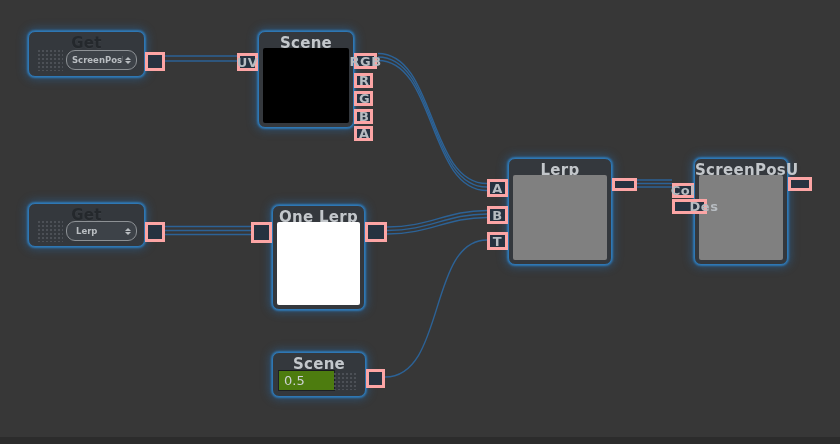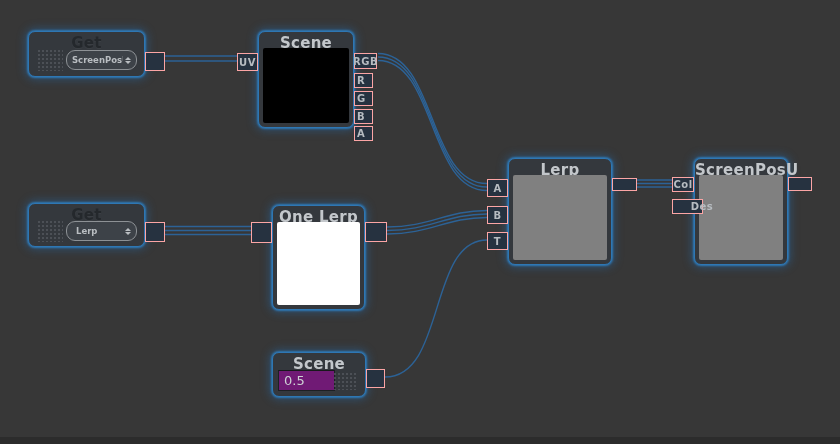--- a/index.html
+++ b/index.html
@@ -24,22 +24,22 @@
     font-size:15px;font-weight:bold;color:#c3c7cb;letter-spacing:.3px;
   }
   .node-title.dim{color:#24282c;text-shadow:0 1px 0 rgba(255,255,255,.04);}
   .preview{position:absolute;left:4px;right:4px;top:16px;bottom:4px;border-radius:2px;}
   .preview.black{background:#000;}
   .preview.white{background:#fff;}
   .preview.gray{background:#808080;}
 
   .tab{
     position:absolute;box-sizing:border-box;
-    background:#263240;border:1px solid #fca5a5;
-    color:#b7bcc1;font-size:10px;font-weight:bold;
+    background:#263240;border:3px solid #fca5a5;
+    color:#b7bcc1;font-size:13px;font-weight:bold;
     display:flex;align-items:center;justify-content:center;
     z-index:2;letter-spacing:.5px;
   }
   .tab.blank{color:transparent;}
 
   .dotgrid{
     position:absolute;
     background-image:radial-gradient(circle,#50545a 0.9px,rgba(0,0,0,0) 1px);
     background-size:4px 4px;opacity:.85;
   }
@@ -51,21 +51,21 @@
   }
   .pillbtn .lbl{flex:1;text-align:center;white-space:nowrap;overflow:hidden;}
   .pillbtn.leftlbl .lbl{text-align:left;padding-left:4px;}
   .updown{display:flex;flex-direction:column;gap:1px;margin-left:2px;}
   .updown i{display:block;width:0;height:0;border-left:3px solid transparent;border-right:3px solid transparent;}
   .updown i.up{border-bottom:3px solid #b9bdc1;}
   .updown i.down{border-top:3px solid #b9bdc1;}
 
   .valfield{
     position:absolute;box-sizing:border-box;
-    background:#701a75;border:1px solid #1d2024;border-top-color:#17191c;
+    background:#4d7c0f;border:1px solid #1d2024;border-top-color:#17191c;
     color:#ced2d5;font-size:13px;display:flex;align-items:center;padding-left:5px;
   }
 </style>
 </head>
 <body>
 
 <div class="bottom-strip"></div>
 
 <svg id="wires" width="840" height="444">
 
@@ -153,16 +153,16 @@
   <div class="preview gray"></div>
   <div class="tab" style="left:-22px;top:20px;width:21px;height:18px;">A</div>
   <div class="tab" style="left:-22px;top:47px;width:21px;height:18px;">B</div>
   <div class="tab" style="left:-22px;top:73px;width:21px;height:18px;">T</div>
   <div class="tab blank" style="right:-26px;top:19px;width:25px;height:13px;"></div>
 </div>
 
 <div class="node" style="left:694px;top:158px;width:94px;height:107px;">
   <div class="node-title">ScreenPosU</div>
   <div class="preview gray"></div>
-  <div class="tab" style="left:-23px;top:18px;width:22px;height:15px;">Col</div>
+  <div class="tab" style="left:-23px;top:24px;width:22px;height:15px;">Col</div>
   <div class="tab" style="left:-23px;top:40px;width:22px;height:15px;padding-left:29px;">Des</div>
   <div class="tab blank" style="right:-25px;top:18px;width:24px;height:14px;"></div>
 </div>
 
 </body></html>

